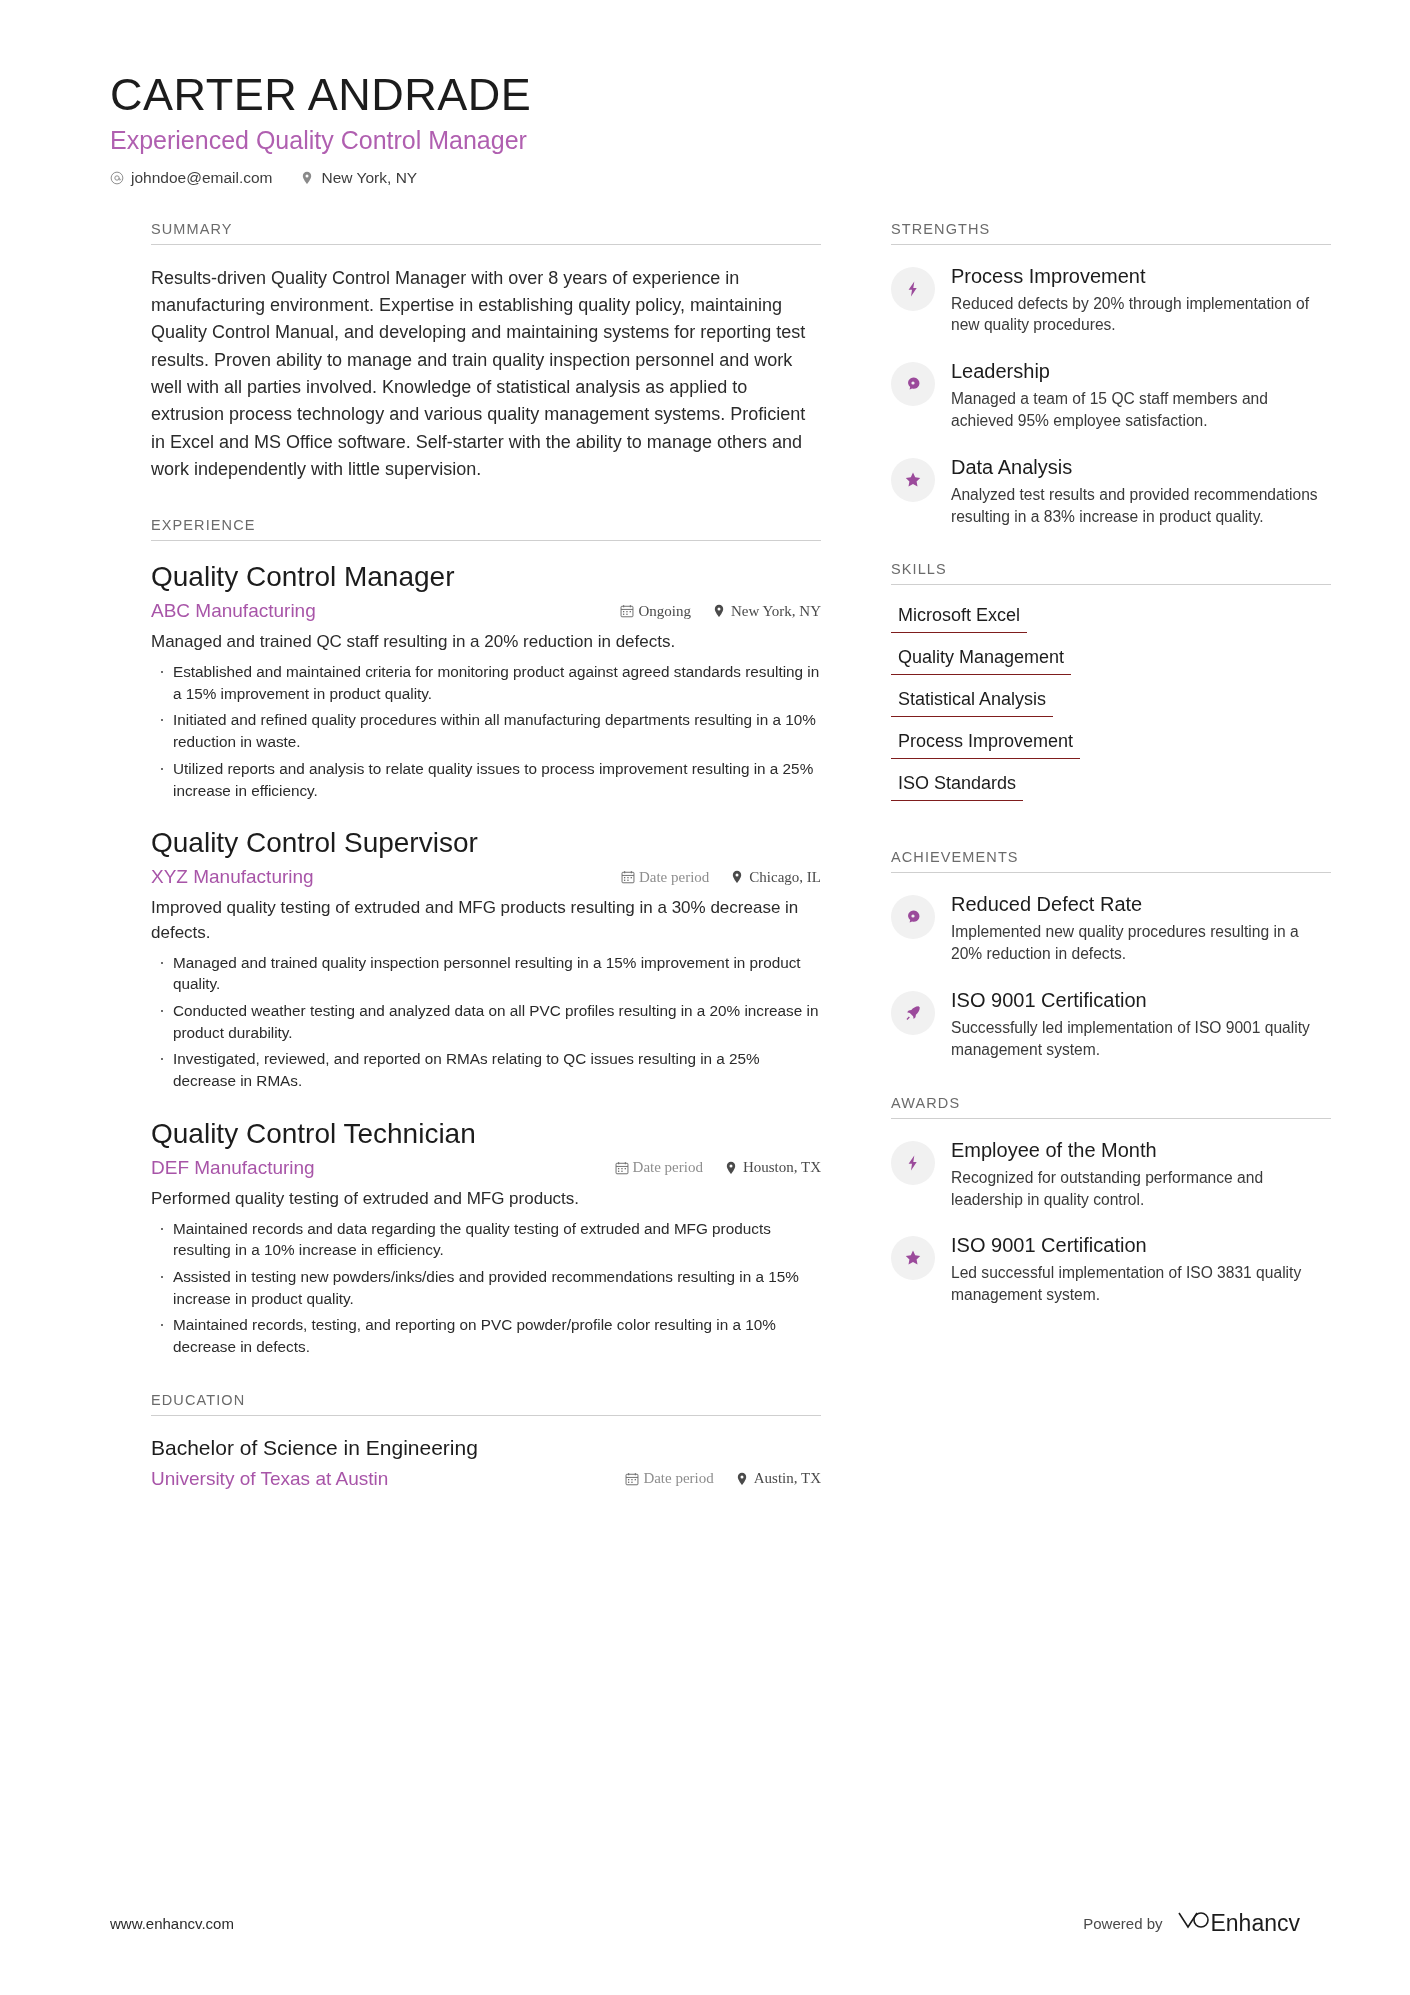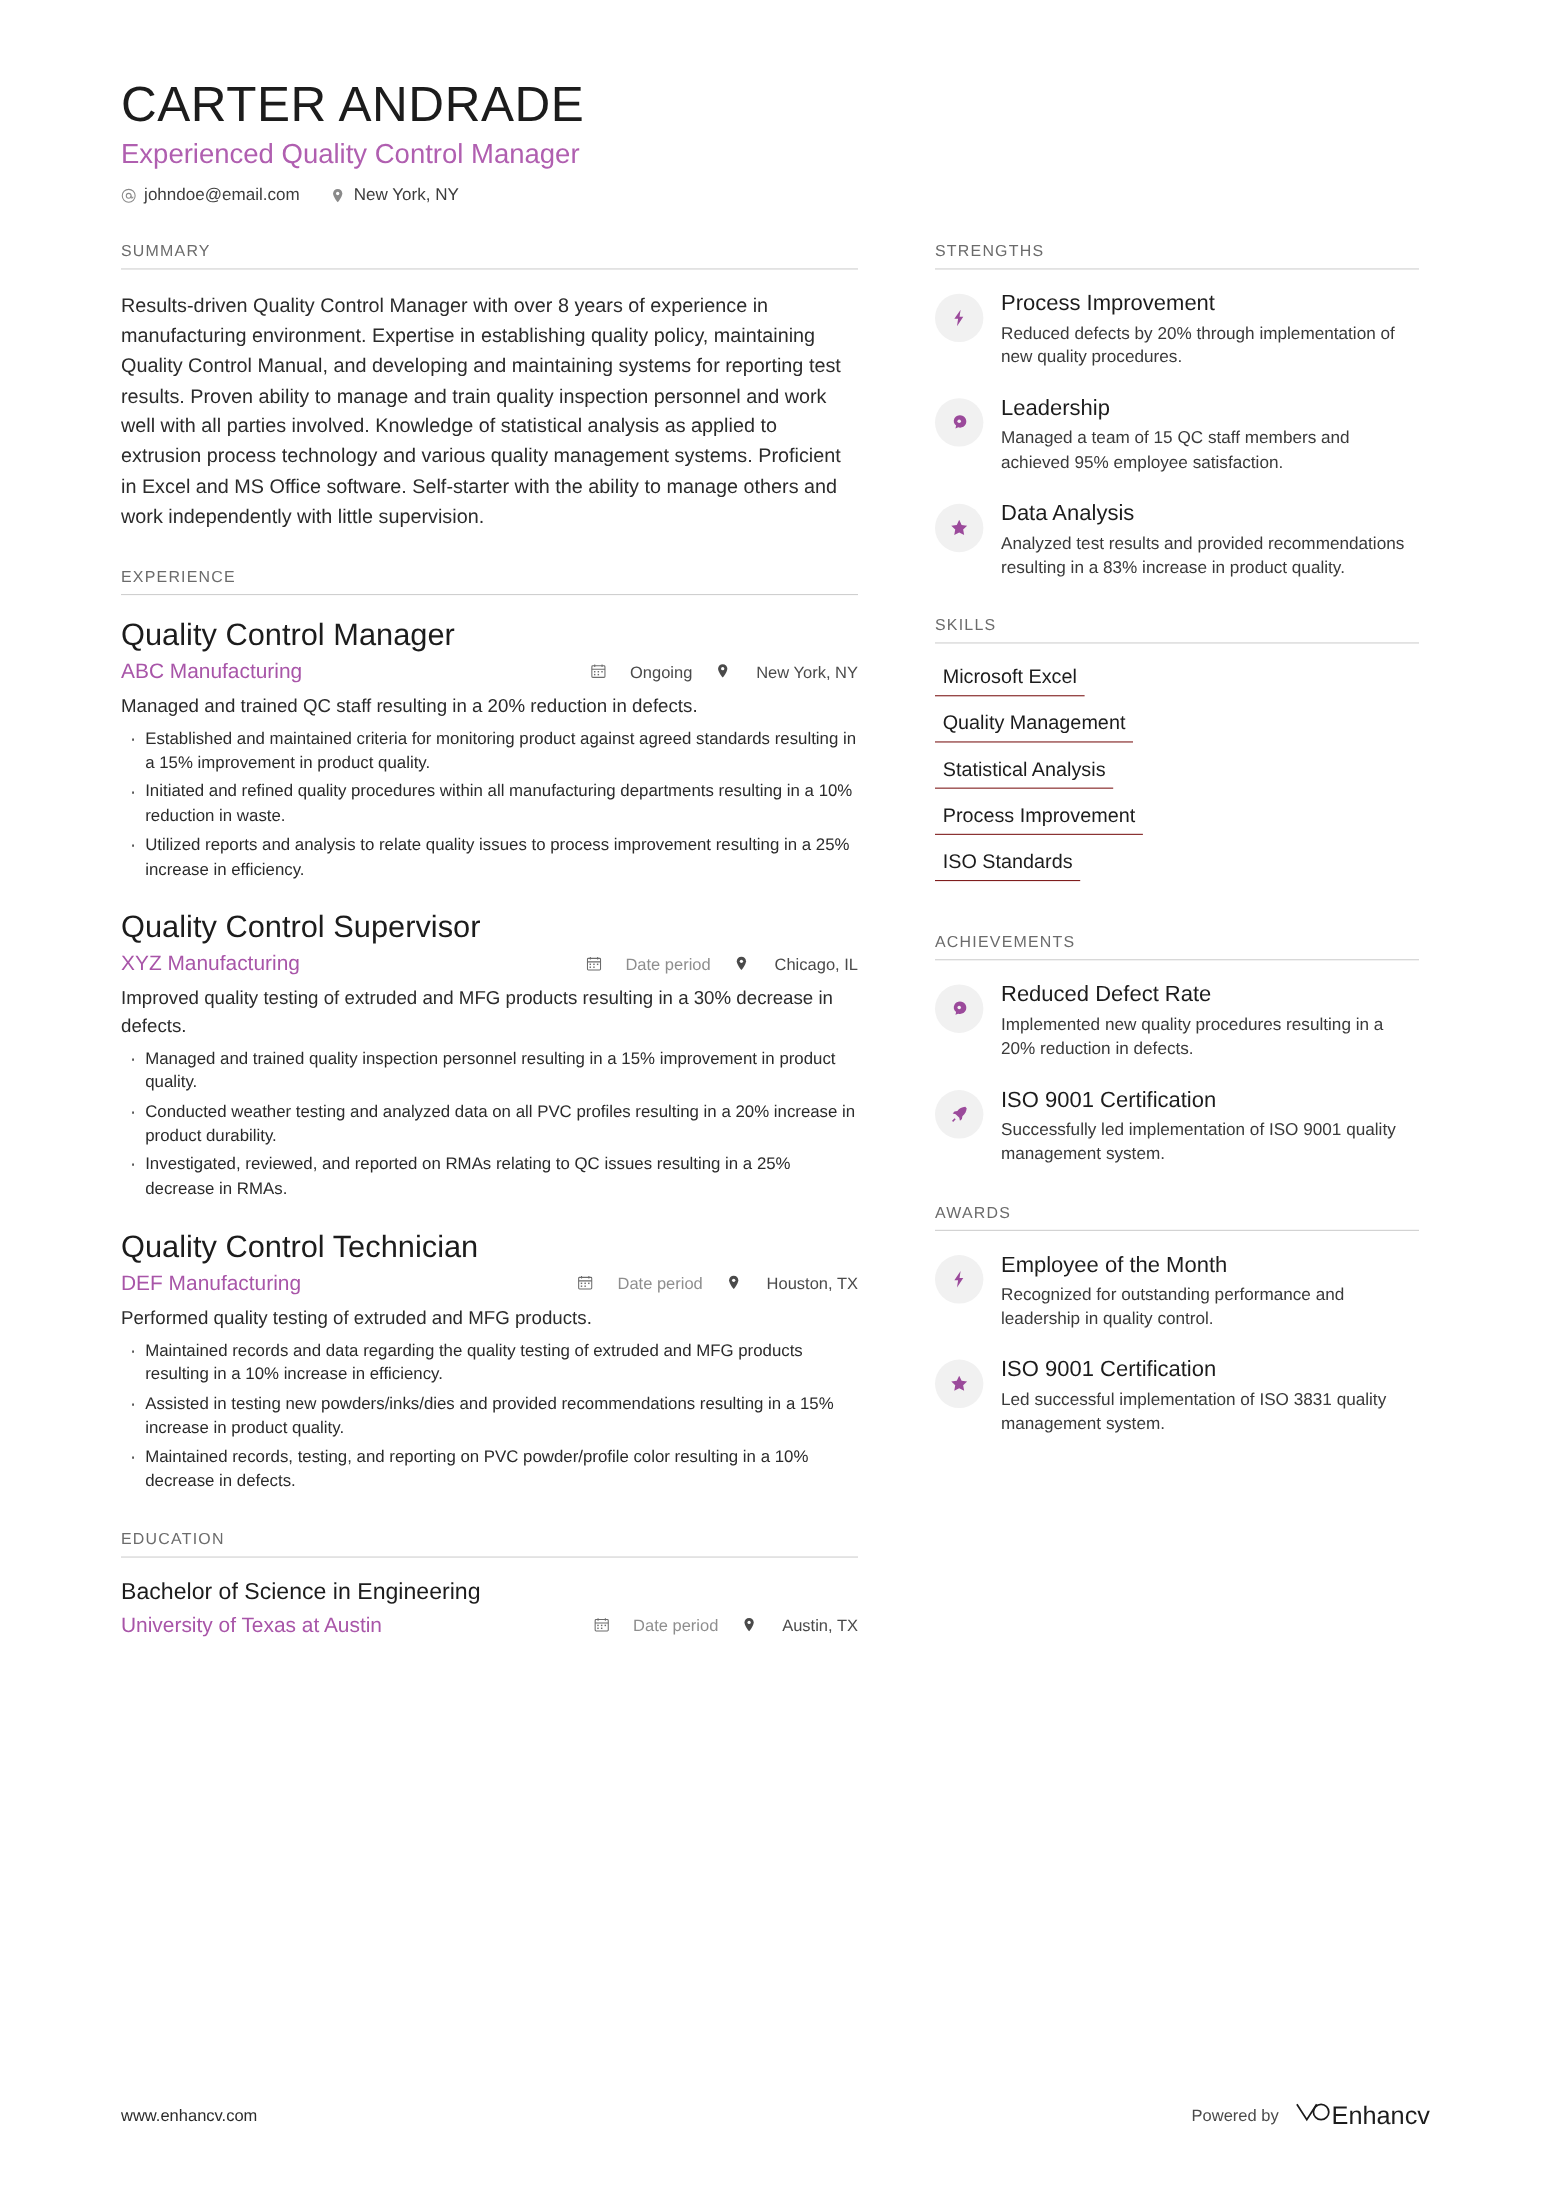--- a/index.html
+++ b/index.html
@@ -42,21 +42,21 @@
   .contact-item { display: flex; align-items: center; gap: 7px; }
   .ic { display: inline-block; width: 14px; height: 14px; flex: none; }
   .ic svg { display: block; }
 
   
   .body {
     display: flex;
     gap: 70px;
     align-items: flex-start;
   }
-  .col-left { width: 670px; flex: none; }
+  .col-left { width: 670px; flex: none; margin-left: 41px; }
   .col-right { width: 440px; flex: none; }
 
   .section { margin-bottom: 34px; }
   .section-title {
     font-size: 14.5px;
     letter-spacing: 1.1px;
     color: #6b6b6b;
     text-transform: uppercase;
     padding-bottom: 7px;
     border-bottom: 1px solid #cfcfcf;
@@ -87,21 +87,21 @@
     color: #a855a8;
     flex: 1;
   }
   .meta-right {
     display: flex;
     align-items: center;
     gap: 22px;
     font-size: 15px;
     color: #4a4a4a;
   }
-  .meta-chip { display: flex; align-items: flex-start; gap: 22px; }
+  .meta-chip { display: flex; align-items: center; gap: 4px; font-family: Liberation Serif, serif; }
   .meta-muted { color: #8e8e8e; }
   .job-desc {
     font-size: 17px;
     line-height: 1.45;
     color: #2b2b2b;
     margin-bottom: 6px;
   }
   ul.bullets {
     margin: 0;
     padding-left: 22px;

